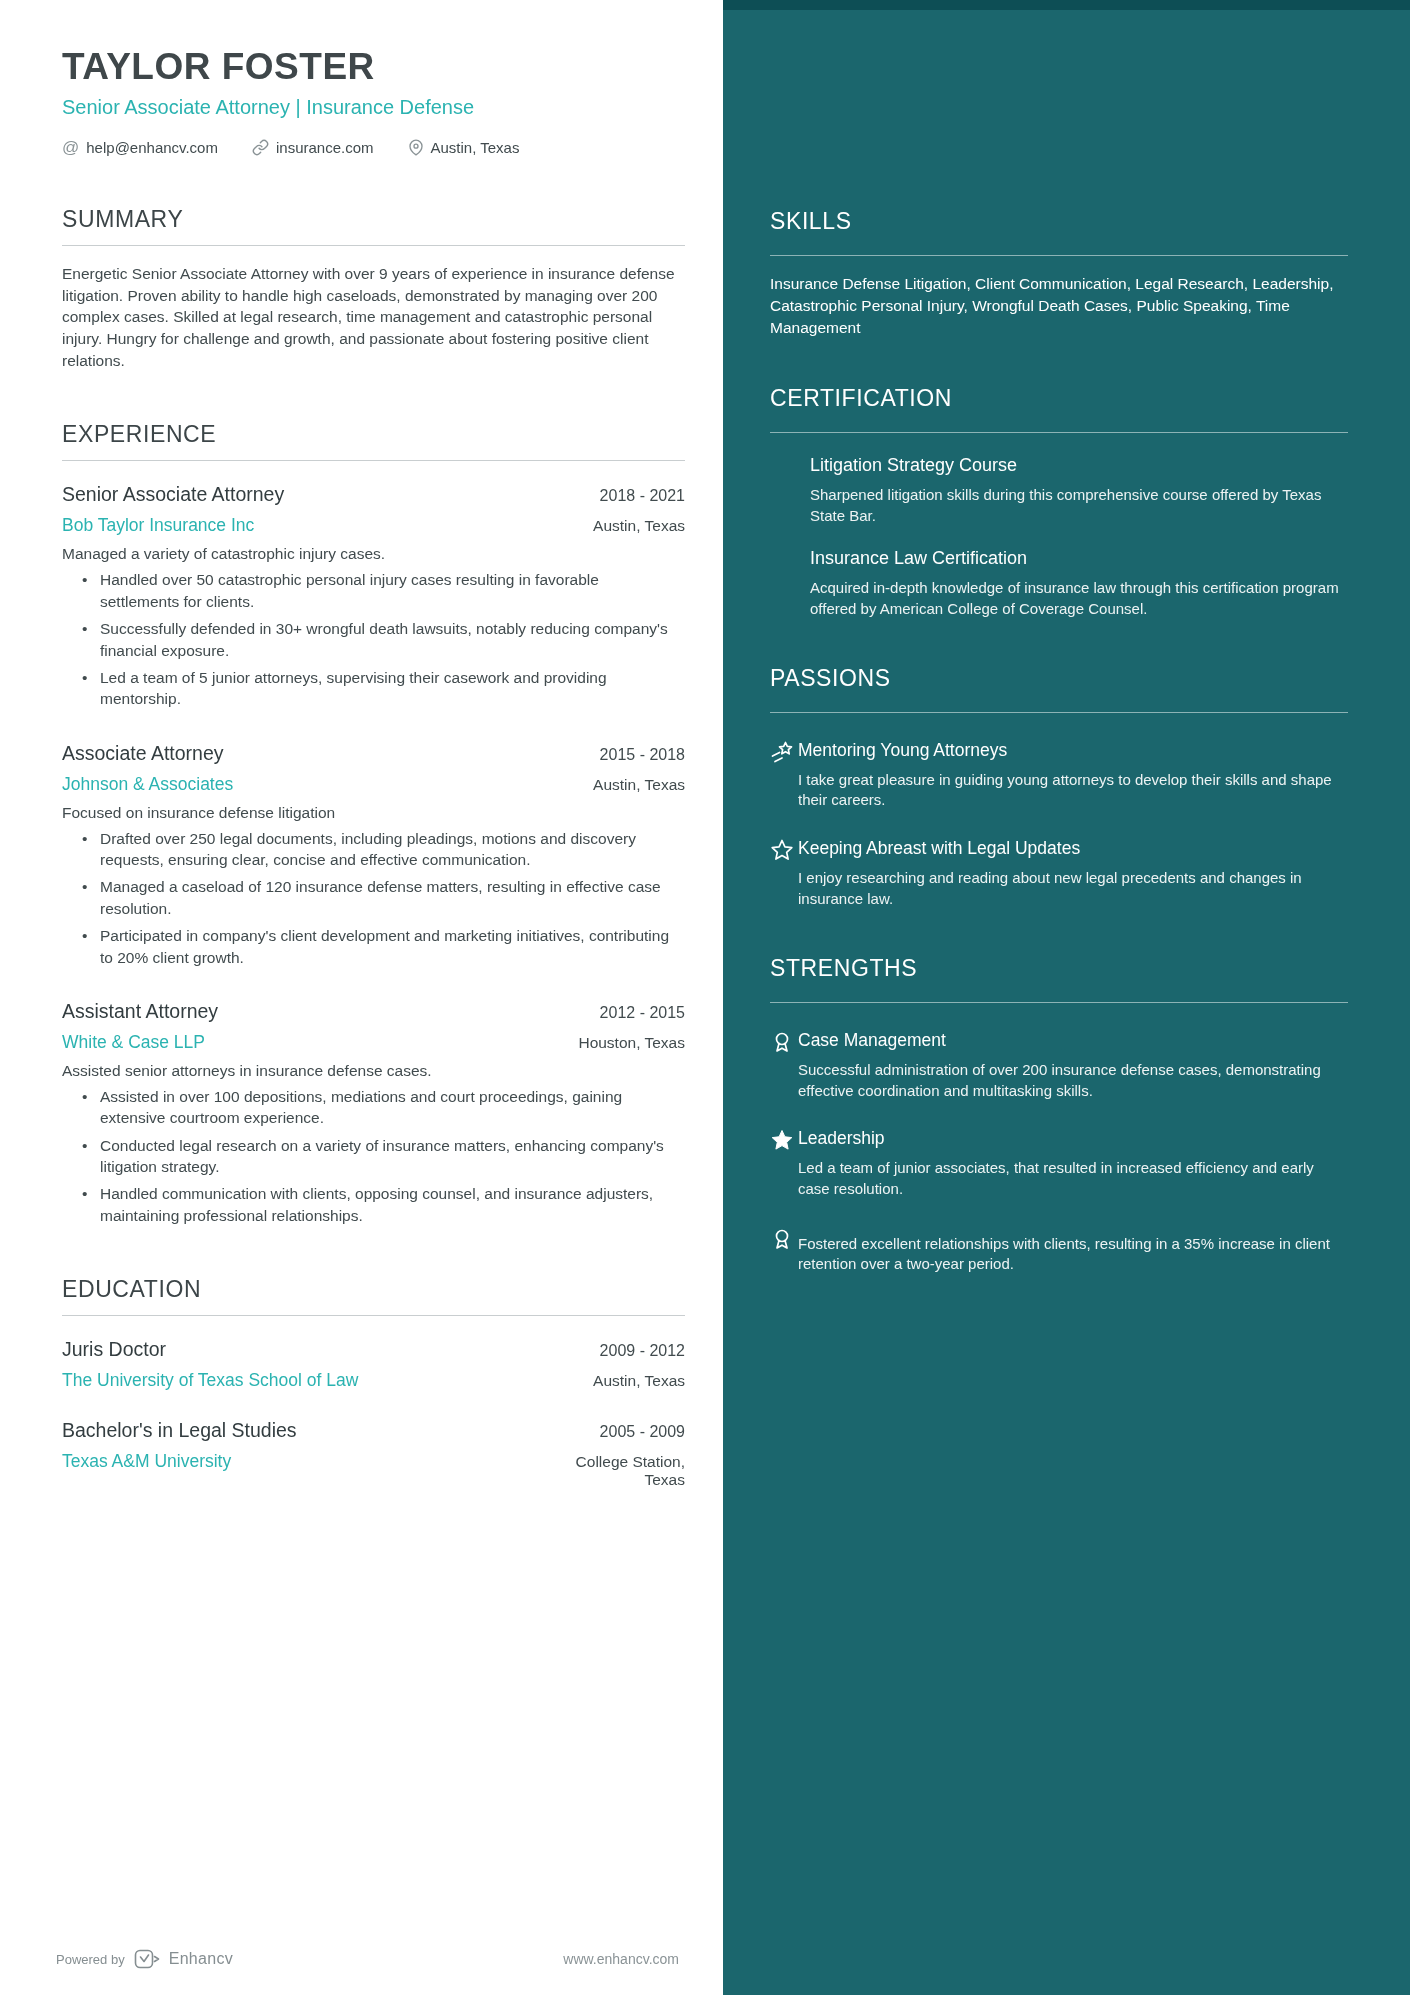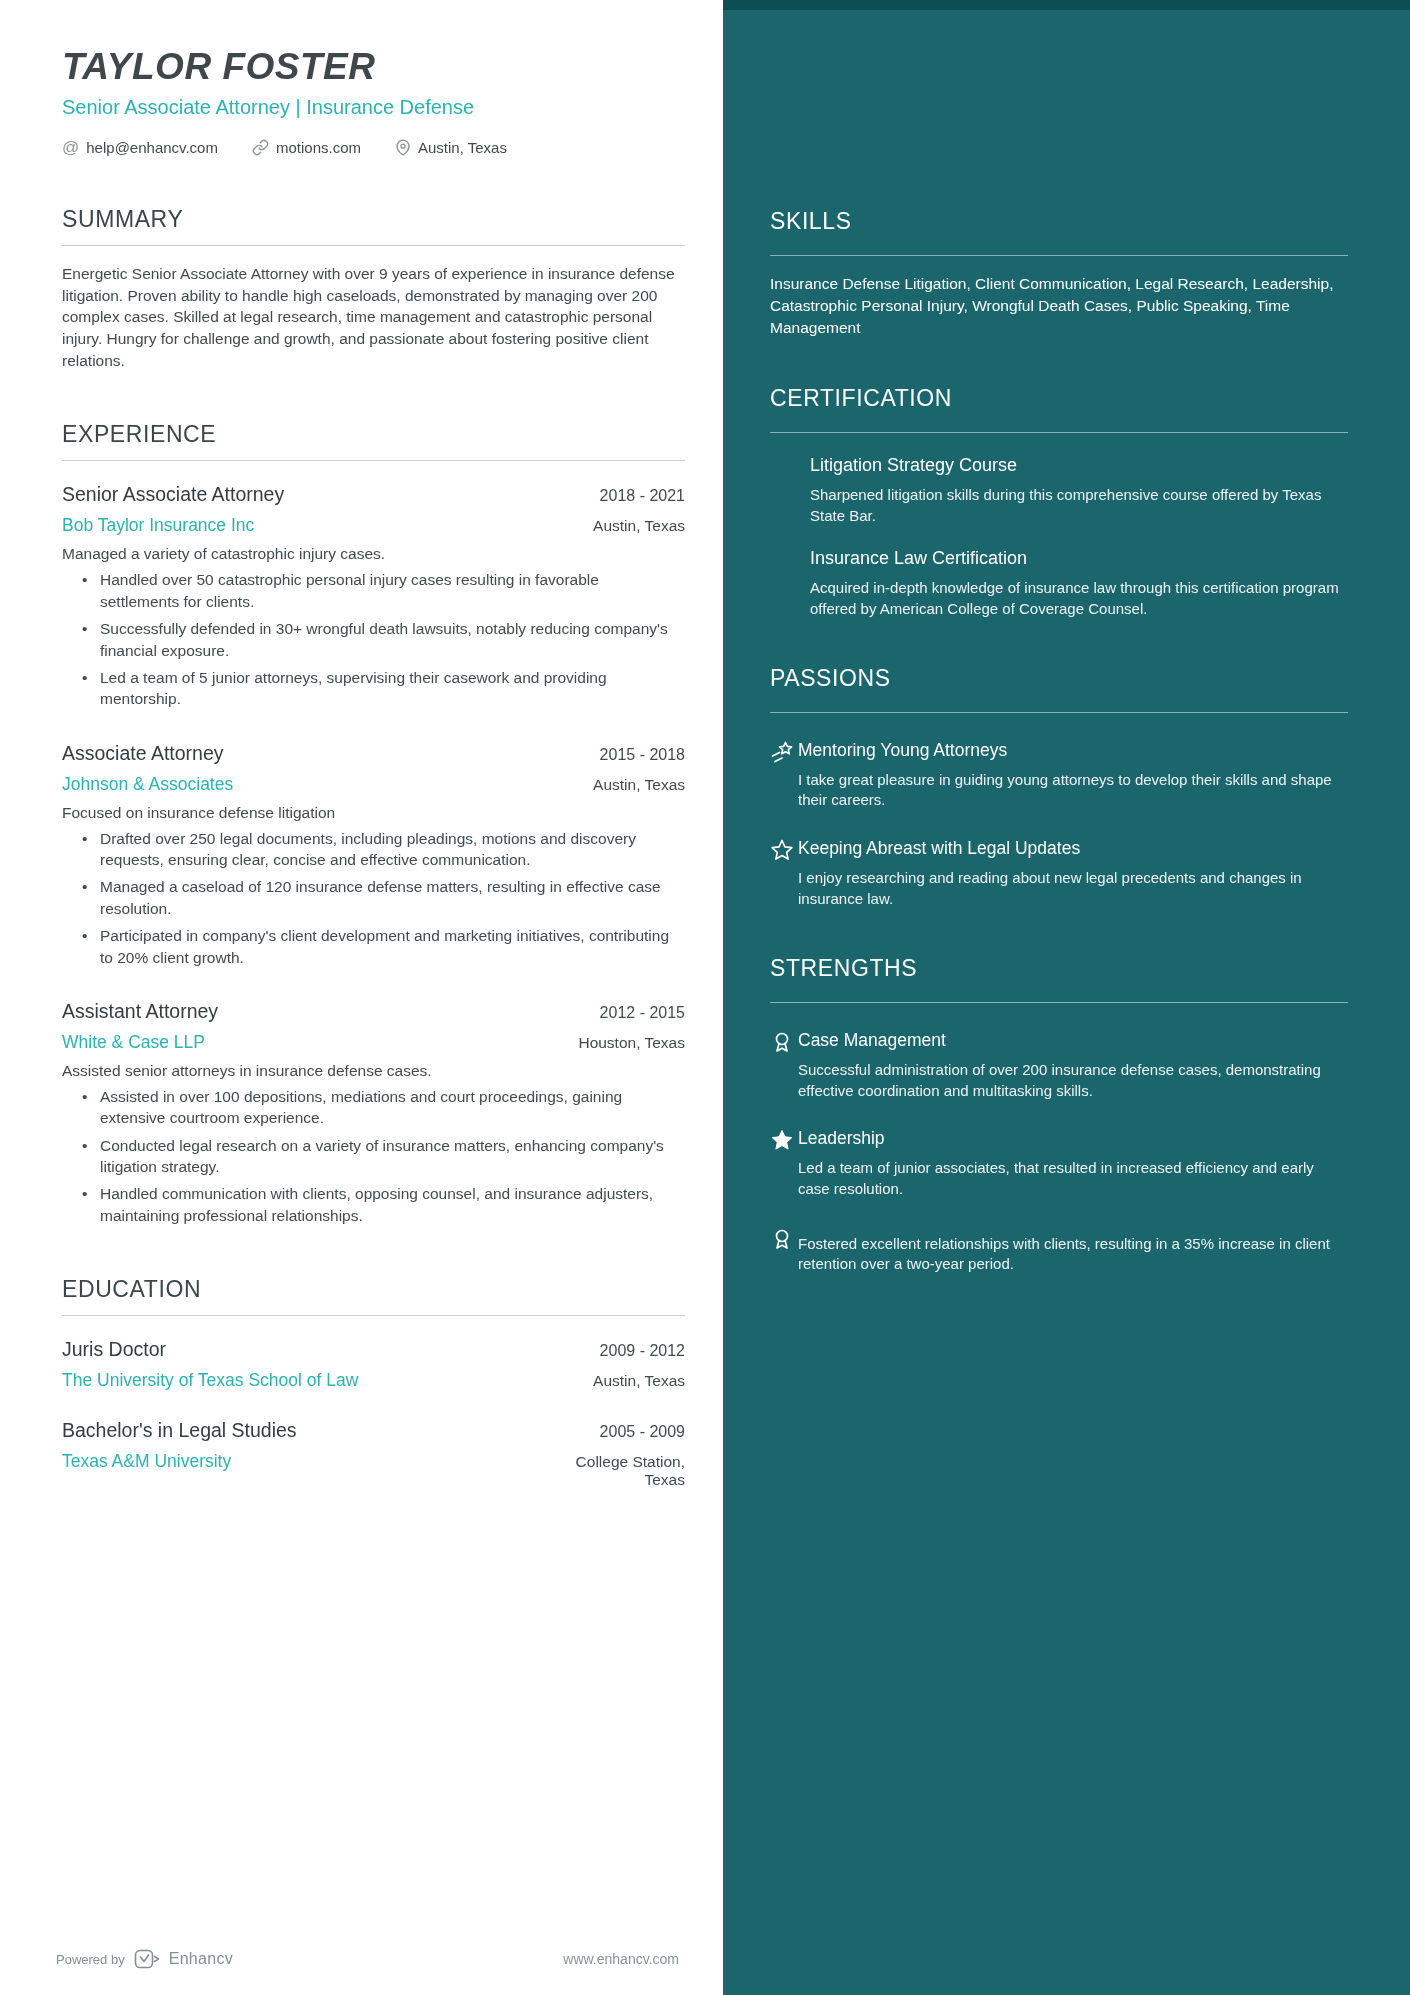--- a/index.html
+++ b/index.html
@@ -34,21 +34,21 @@
   .sb-cert{margin-top:22px;margin-left:40px;}
   .sb-cert h3{margin:0;font-size:18px;font-weight:500;color:#ffffff;}
   .sb-cert p{margin:8px 0 0;font-size:15px;line-height:1.4;color:rgba(255,255,255,.92);}
   .sb-item{display:flex;gap:4px;margin-top:26px;}
   .sb-icon{flex:0 0 24px;height:24px;margin-top:1px;}
   .sb-icon svg{display:block;}
   .sb-item h3{margin:0;font-size:17.5px;font-weight:500;color:#ffffff;line-height:1.3;}
   .sb-item p{margin:8px 0 0;font-size:15px;line-height:1.38;color:rgba(255,255,255,.92);}
   
   .main{position:absolute;left:62px;top:0;width:623px;padding-top:46px;}
-  .name{margin:0;font-size:37px;font-weight:800;letter-spacing:.5px;color:#3f474a;font-style:italic;}
+  .name{margin:0;font-size:37px;font-weight:800;letter-spacing:.5px;color:#3f474a;}
   .headline{margin:8px 0 0;font-size:20px;font-weight:400;color:#2bb3b1;}
   .contacts{display:flex;gap:34px;margin-top:20px;align-items:center;}
   .contact{display:flex;align-items:center;gap:7px;font-size:15px;color:#414b4e;}
   .cicon{color:#8a9396;display:flex;align-items:center;}
   .cicon svg{display:block;}
   .at-glyph{font-size:17px;color:#8a9396;line-height:1;}
   .section{margin-top:50px;}
   .heading{
     margin:0;font-size:23px;font-weight:400;letter-spacing:.6px;
     color:#3c4548;padding-bottom:12px;border-bottom:1px solid #c9ced0;
@@ -184,21 +184,21 @@
             </span>
           <span>help@enhancv.com</span>
         </span>
         <span class="contact">
           <span class="cicon">
             <svg width="17" height="17" viewBox="0 0 24 24" fill="none" stroke="#8a9396" stroke-width="2" stroke-linecap="round" stroke-linejoin="round">
               <path d="M10 13a5 5 0 0 0 7.54.54l3-3a5 5 0 0 0-7.07-7.07l-1.72 1.71"></path>
               <path d="M14 11a5 5 0 0 0-7.54-.54l-3 3a5 5 0 0 0 7.07 7.07l1.71-1.71"></path>
             </svg>
           </span>
-          <span>motions.com</span>
+          <span>insurance.com</span>
         </span>
         <span class="contact">
           <span class="cicon">
             <svg width="16" height="17" viewBox="0 0 24 24" fill="none" stroke="#8a9396" stroke-width="2" stroke-linecap="round" stroke-linejoin="round">
               <path d="M21 10c0 7-9 13-9 13s-9-6-9-13a9 9 0 0 1 18 0z"></path>
               <circle cx="12" cy="10" r="3"></circle>
             </svg>
           </span>
           <span>Austin, Texas</span>
         </span>

